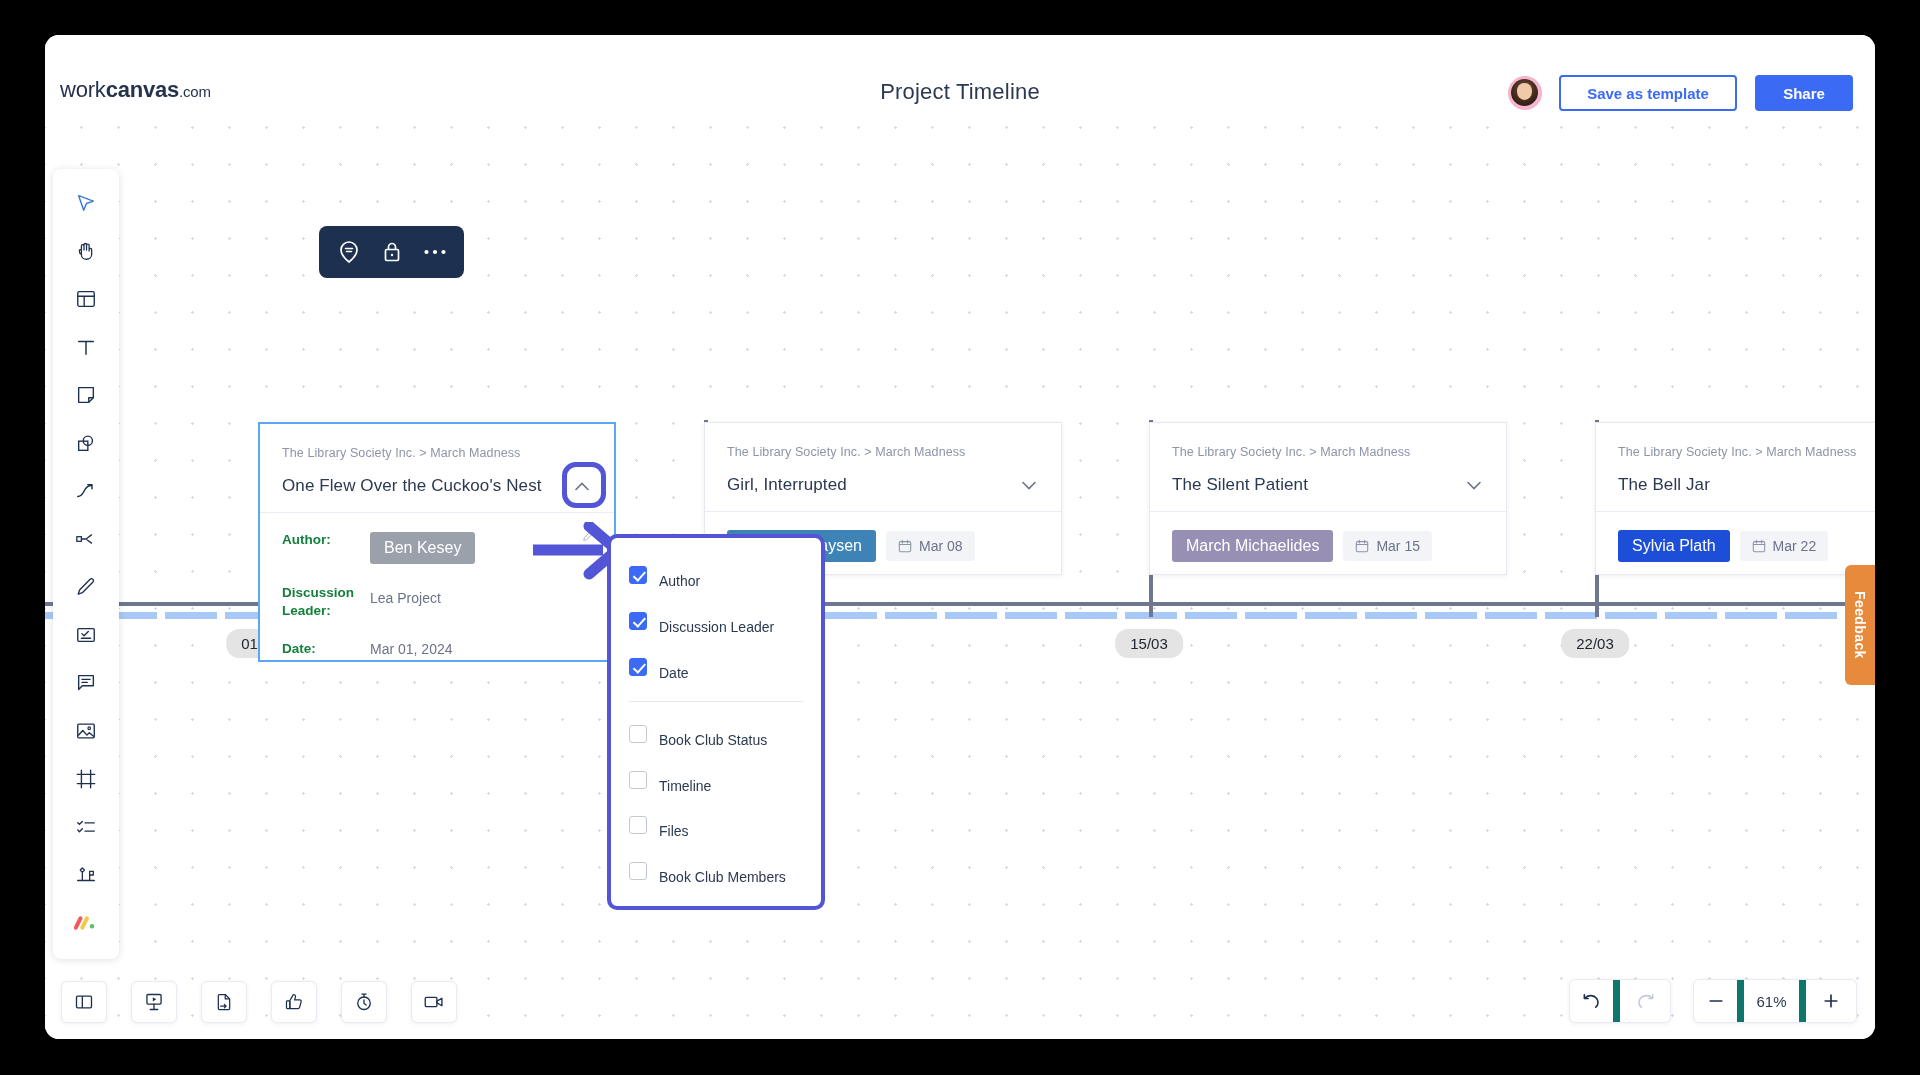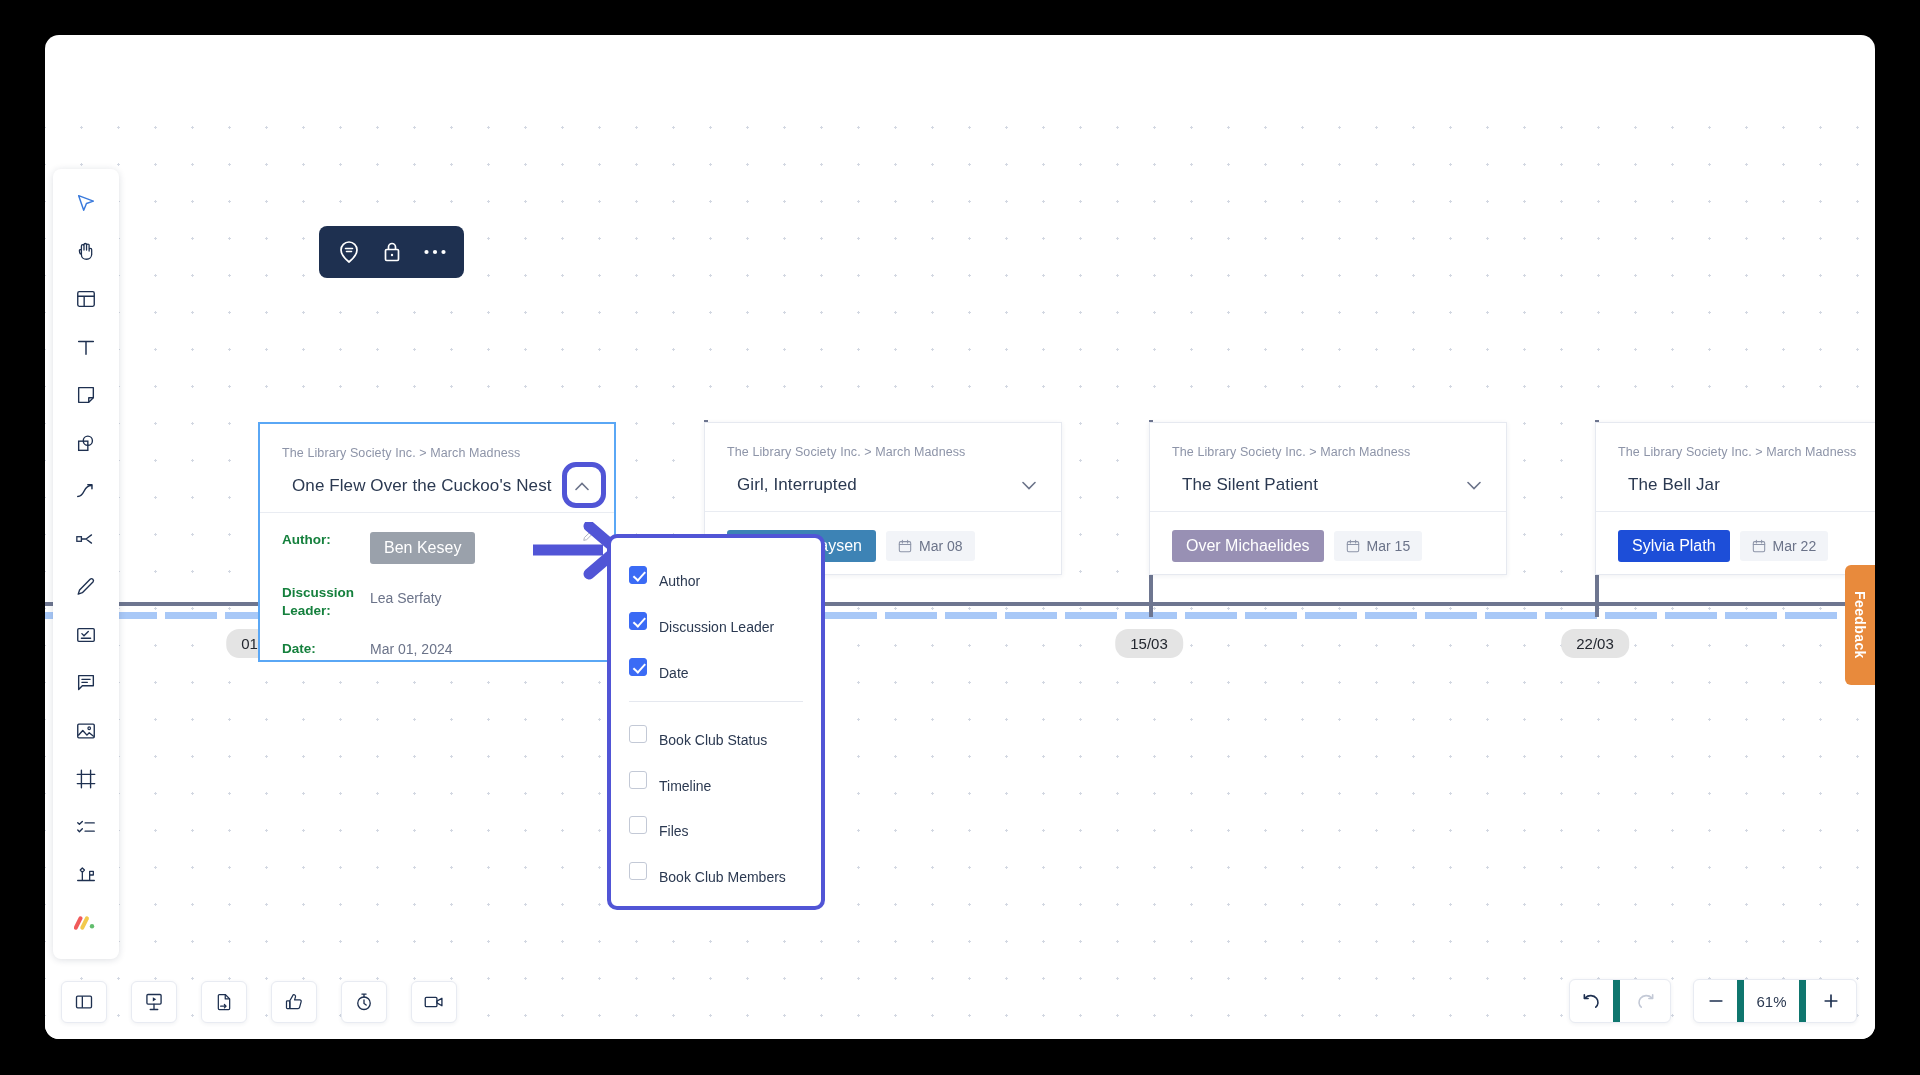--- a/index.html
+++ b/index.html
@@ -150,21 +150,20 @@
   .card.selected {
     border: 2px solid #5aa7f5;
     box-shadow: none;
   }
   .card-head { padding: 22px 22px 16px 22px; position: relative; }
   .crumb { font-size: 12.5px; color: #8d94a8; letter-spacing: .1px; }
   .card-title {
     margin-top: 16px;
     font-size: 17px; color: #2b3951; letter-spacing: .1px;
     padding-right: 40px;
-    margin-left: 10px;
   }
   .chev {
     position: absolute; right: 22px; top: 52px;
     width: 20px; height: 20px; cursor: pointer;
     display: flex; align-items: center; justify-content: center;
   }
   .chev-ring {
     position: absolute; right: 8px; top: 38px;
     width: 44px; height: 46px;
     border: 5px solid #5155d6; border-radius: 14px;
@@ -275,20 +274,33 @@
     cursor: pointer; border-right: 7px solid #0f766e;
   }
   .grp > div:last-child { border-right: none; }
   .zoom-val { width: 62px !important; font-size: 15px; color: #2b3951; }
 </style>
 </head>
 <body>
 
 <div id="app">
 
+  <div class="header">
+    <div class="logo"><span>work</span><span class="b">canvas</span><span class="tld">.com</span></div>
+
+    <div class="page-title">Project Timeline</div>
+
+    <div class="avatar">
+      <div class="hair"></div>
+      <div class="face"></div>
+    </div>
+
+    <div class="btn-template">Save as template</div>
+    <div class="btn-share">Share</div>
+  </div>
 
   <div class="canvas">
 
     <div class="axis-line"></div>
     <div class="axis-dashes"></div>
 
     <div class="tl-tick" style="left:213px; top:390px; height:130px;"></div>
     <div class="tl-tick" style="left:659px; top:323px; height:197px;"></div>
     <div class="tl-tick" style="left:1104px; top:323px; height:197px;"></div>
     <div class="tl-tick" style="left:1550px; top:323px; height:197px;"></div>
@@ -314,21 +326,21 @@
           <svg width="14" height="14" viewBox="0 0 16 16">
               <path d="M11.4 1.6a1.6 1.6 0 0 1 2.3 2.3L5.3 12.2 2 13l.8-3.3z" stroke="#6b7389" stroke-width="1.1" fill="none" stroke-linejoin="round"></path>
             </svg>
         </div>
         <div class="field-row">
           <div class="field-label">Author:</div>
           <div class="field-val"><span class="chip" style="background:#9aa1ab;">Ben Kesey</span></div>
         </div>
         <div class="field-row">
           <div class="field-label">Discussion Leader:</div>
-          <div class="field-val" style="padding-top:6px;">Lea Serfaty</div>
+          <div class="field-val" style="padding-top:6px;">Lea Project</div>
         </div>
         <div class="field-row" style="margin-bottom:0;">
           <div class="field-label">Date:</div>
           <div class="field-val">Mar 01, 2024</div>
         </div>
       </div>
     </div>
 
     <div class="card" style="left:659px; top:325px; width:358px; height:153px;">
       <div class="card-head">
@@ -361,21 +373,21 @@
         <div class="card-title">The Silent Patient</div>
         <div class="chev">
           <svg width="14" height="9" viewBox="0 0 14 9">
               <path d="M1 1.5L7 7.5L13 1.5" stroke="#6b7389" stroke-width="1.6" fill="none" stroke-linecap="round"></path>
             </svg>
         </div>
       </div>
       <div class="card-div"></div>
       <div class="card-body" style="padding-top:12px;">
         <div class="chip-row">
-          <span class="chip" style="background:#9890b4;">Over Michaelides</span>
+          <span class="chip" style="background:#9890b4;">March Michaelides</span>
           <span class="date-chip">
             <svg width="14" height="14" viewBox="0 0 16 16">
                 <rect x="1.5" y="3" width="13" height="11.5" rx="1.6" stroke="#8d94a8" stroke-width="1.2" fill="none"></rect>
                 <path d="M1.5 6.3h13M5 1.5v3M11 1.5v3" stroke="#8d94a8" stroke-width="1.2" stroke-linecap="round"></path>
               </svg>
             <span>Mar 15</span>
           </span>
         </div>
       </div>
     </div>

